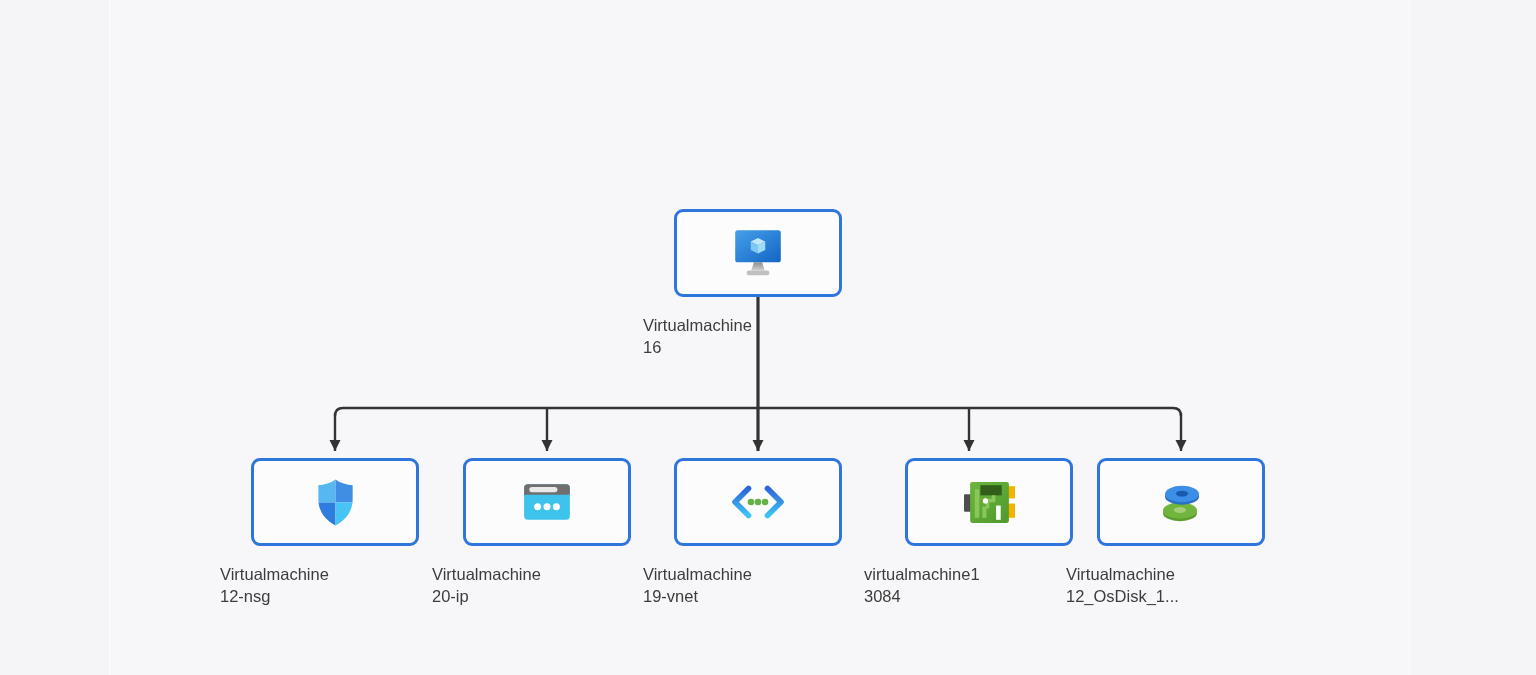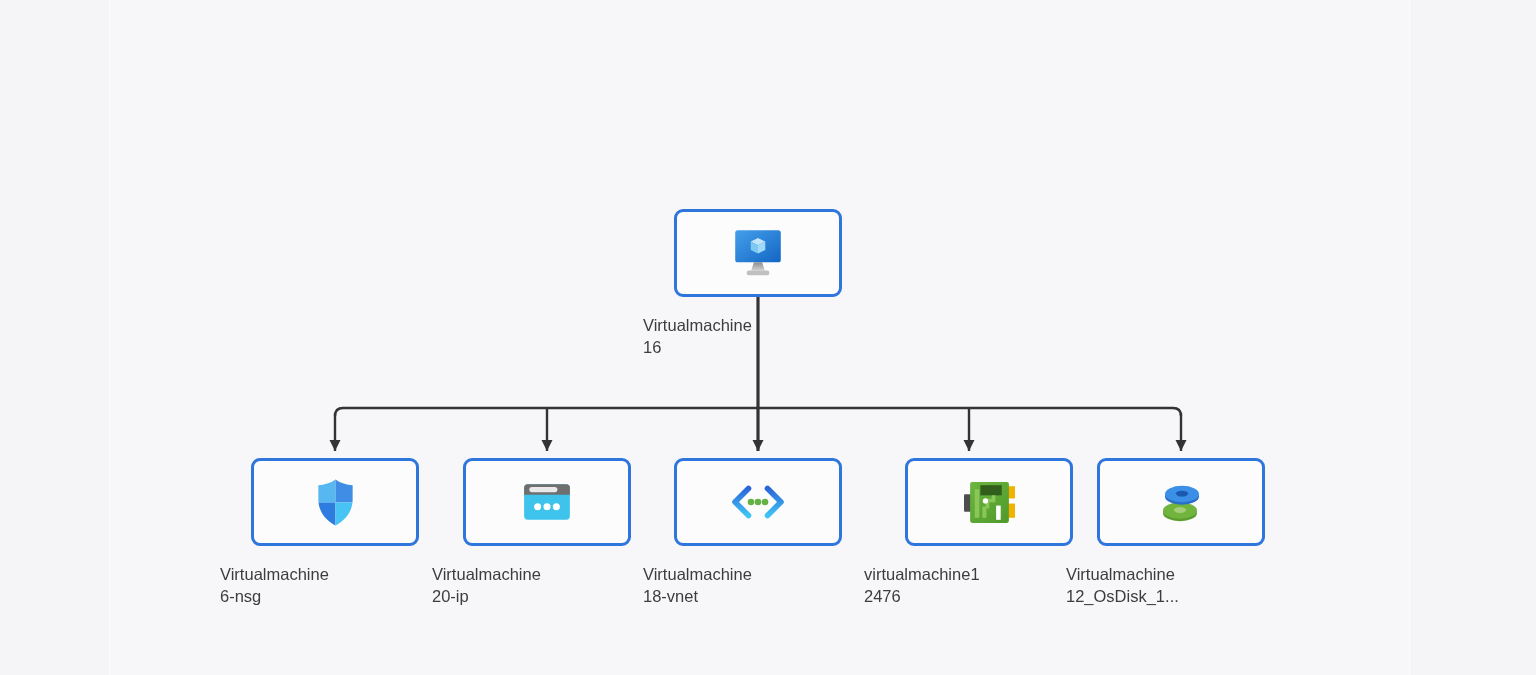--- a/index.html
+++ b/index.html
@@ -94,21 +94,21 @@
       <g clip-path="url(#shieldClip)">
         <rect x="0" y="0" width="24" height="26" fill="#57b7f1"></rect>
         <rect x="24" y="0" width="24" height="26" fill="#3f8de4"></rect>
         <rect x="0" y="26" width="24" height="26" fill="#2e7cdf"></rect>
         <rect x="24" y="26" width="24" height="26" fill="#47c3f4"></rect>
       </g>
     </svg>
   </div>
   <div class="label">
     <span>Virtualmachine</span><br>
-    <span>6-nsg</span>
+    <span>12-nsg</span>
   </div>
 </div>
 
 <div class="node n-c1">
   <div class="box">
     <svg width="52" height="42" viewBox="0 0 50 40">
       <rect x="3" y="3" width="44" height="34" rx="3.5" fill="#3ec4ec"></rect>
       <path d="M3 13 L3 6.5 Q3 3 6.5 3 L43.5 3 Q47 3 47 6.5 L47 13 Z" fill="#6f6f6f"></path>
       <rect x="8" y="5.6" width="27" height="5" rx="2.5" fill="#e9e9e9"></rect>
       <circle cx="16" cy="24.5" r="3.4" fill="#ffffff"></circle>
@@ -135,21 +135,21 @@
         <path d="M22.5 8.5 L9 22 L22.5 35.5"></path>
         <path d="M41.5 8.5 L55 22 L41.5 35.5"></path>
       </g>
       <circle cx="25" cy="22" r="3.3" fill="#64b145"></circle>
       <circle cx="32" cy="22" r="3.3" fill="#64b145"></circle>
       <circle cx="39" cy="22" r="3.3" fill="#64b145"></circle>
     </svg>
   </div>
   <div class="label">
     <span>Virtualmachine</span><br>
-    <span>18-vnet</span>
+    <span>19-vnet</span>
   </div>
 </div>
 
 <div class="node n-c3">
   <div class="box">
     <svg width="53" height="49" viewBox="0 0 52 48">
       <defs>
         <linearGradient id="nicG" x1="0" y1="0" x2="1" y2="1">
           <stop offset="0" stop-color="#6cb53e"></stop>
             <stop offset="1" stop-color="#4f9a2c"></stop>
@@ -162,21 +162,21 @@
       <rect x="17" y="7" width="21" height="10" fill="#315f1b"></rect>
       <rect x="11.5" y="11" width="4.5" height="28" fill="#8bc65a"></rect>
       <path d="M30 17 V22 H24 V30" stroke="#8bc65a" stroke-width="3.5" fill="none"></path>
       <rect x="19" y="28" width="4" height="11" fill="#8bc65a"></rect>
       <circle cx="22" cy="22.5" r="2.6" fill="#ffffff"></circle>
       <rect x="32.5" y="27" width="4.5" height="14" fill="#ffffff"></rect>
     </svg>
   </div>
   <div class="label">
     <span>virtualmachine1</span><br>
-    <span>2476</span>
+    <span>3084</span>
   </div>
 </div>
 
 <div class="node n-c4">
   <div class="box">
     <svg width="52" height="46" viewBox="0 0 52 44">
       <ellipse cx="25" cy="33" rx="17" ry="8.3" fill="#5c9e2e"></ellipse>
       <ellipse cx="25" cy="30.5" rx="17" ry="8.3" fill="#72b53e"></ellipse>
       <ellipse cx="25" cy="30" rx="6.2" ry="2.9" fill="#a3ce77"></ellipse>
       <ellipse cx="27" cy="16.5" rx="17" ry="8.3" fill="#2a6fc6"></ellipse>

